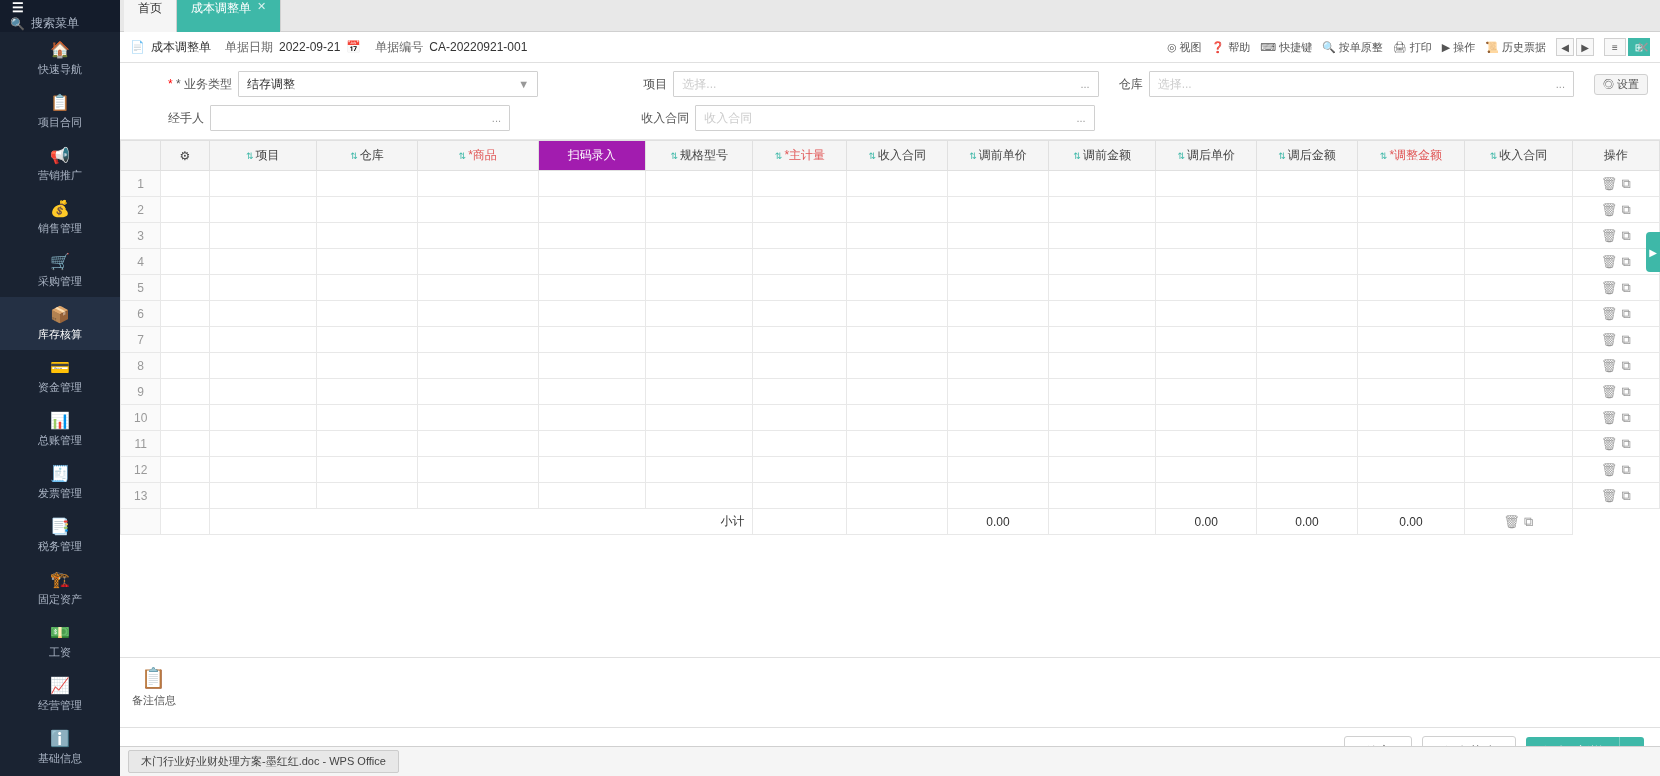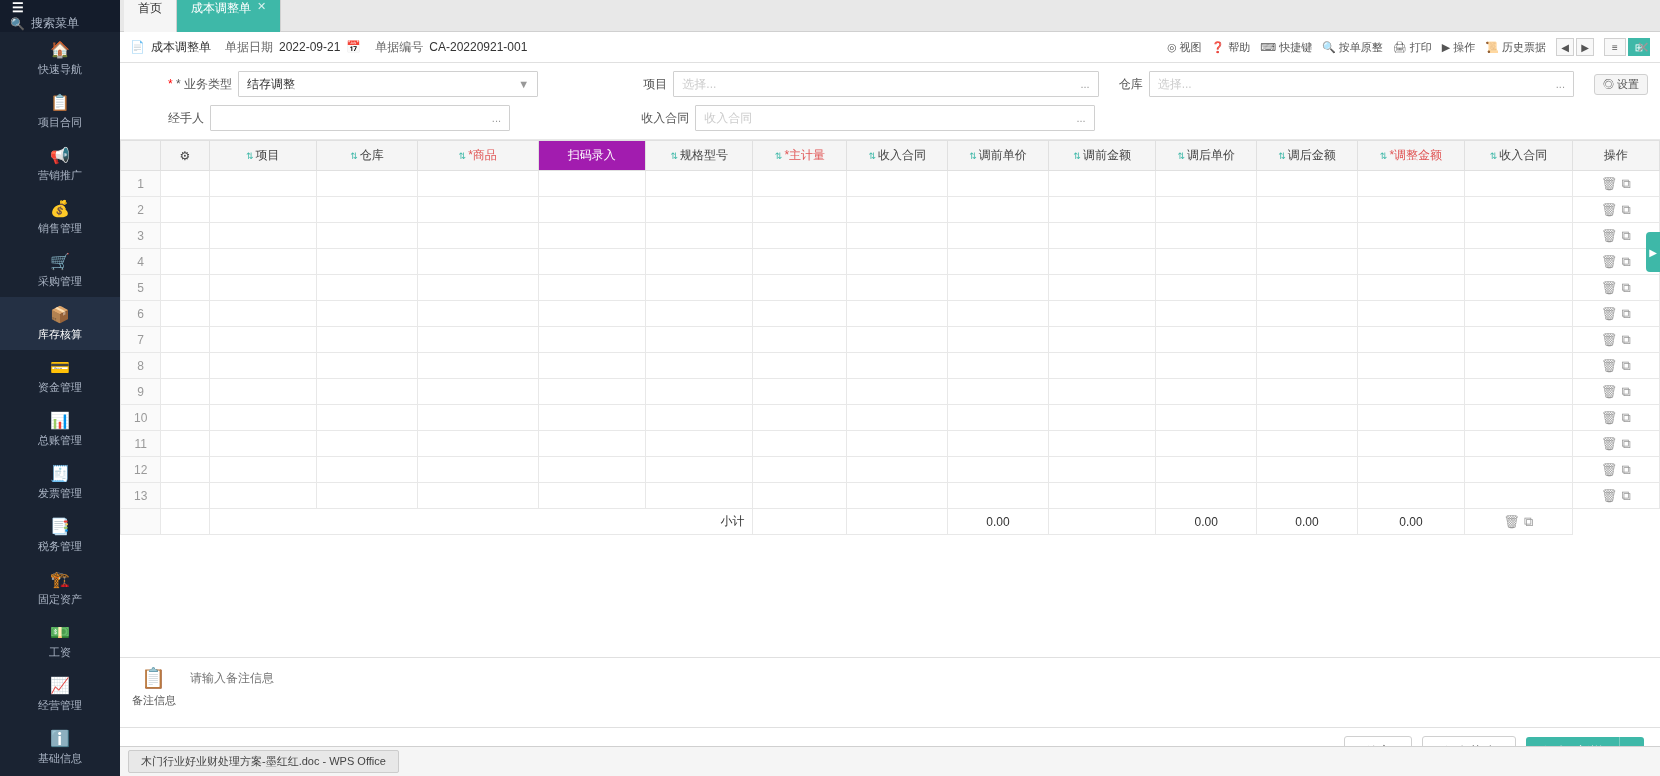--- a/index.html
+++ b/index.html
@@ -927,21 +927,20 @@
       </table>
     </div>
 
     <div class="green-handle">▶</div>
 
     <div class="memo-area">
       <div class="memo-icon-btn">
         <span class="memo-icon">📋</span>
         <span>备注信息</span>
       </div>
-      <textarea class="memo-input" placeholder="请输入备注信息" style=""></textarea>
     </div>
 
     <div class="footer-bar">
       <button class="footer-btn">放弃</button>
       <button class="footer-btn">保存草稿</button>
       <div class="footer-btn-split">
         <div class="main-part">保存&amp;新增</div>
         <div class="arrow-part">∨</div>
       </div>
     </div>

